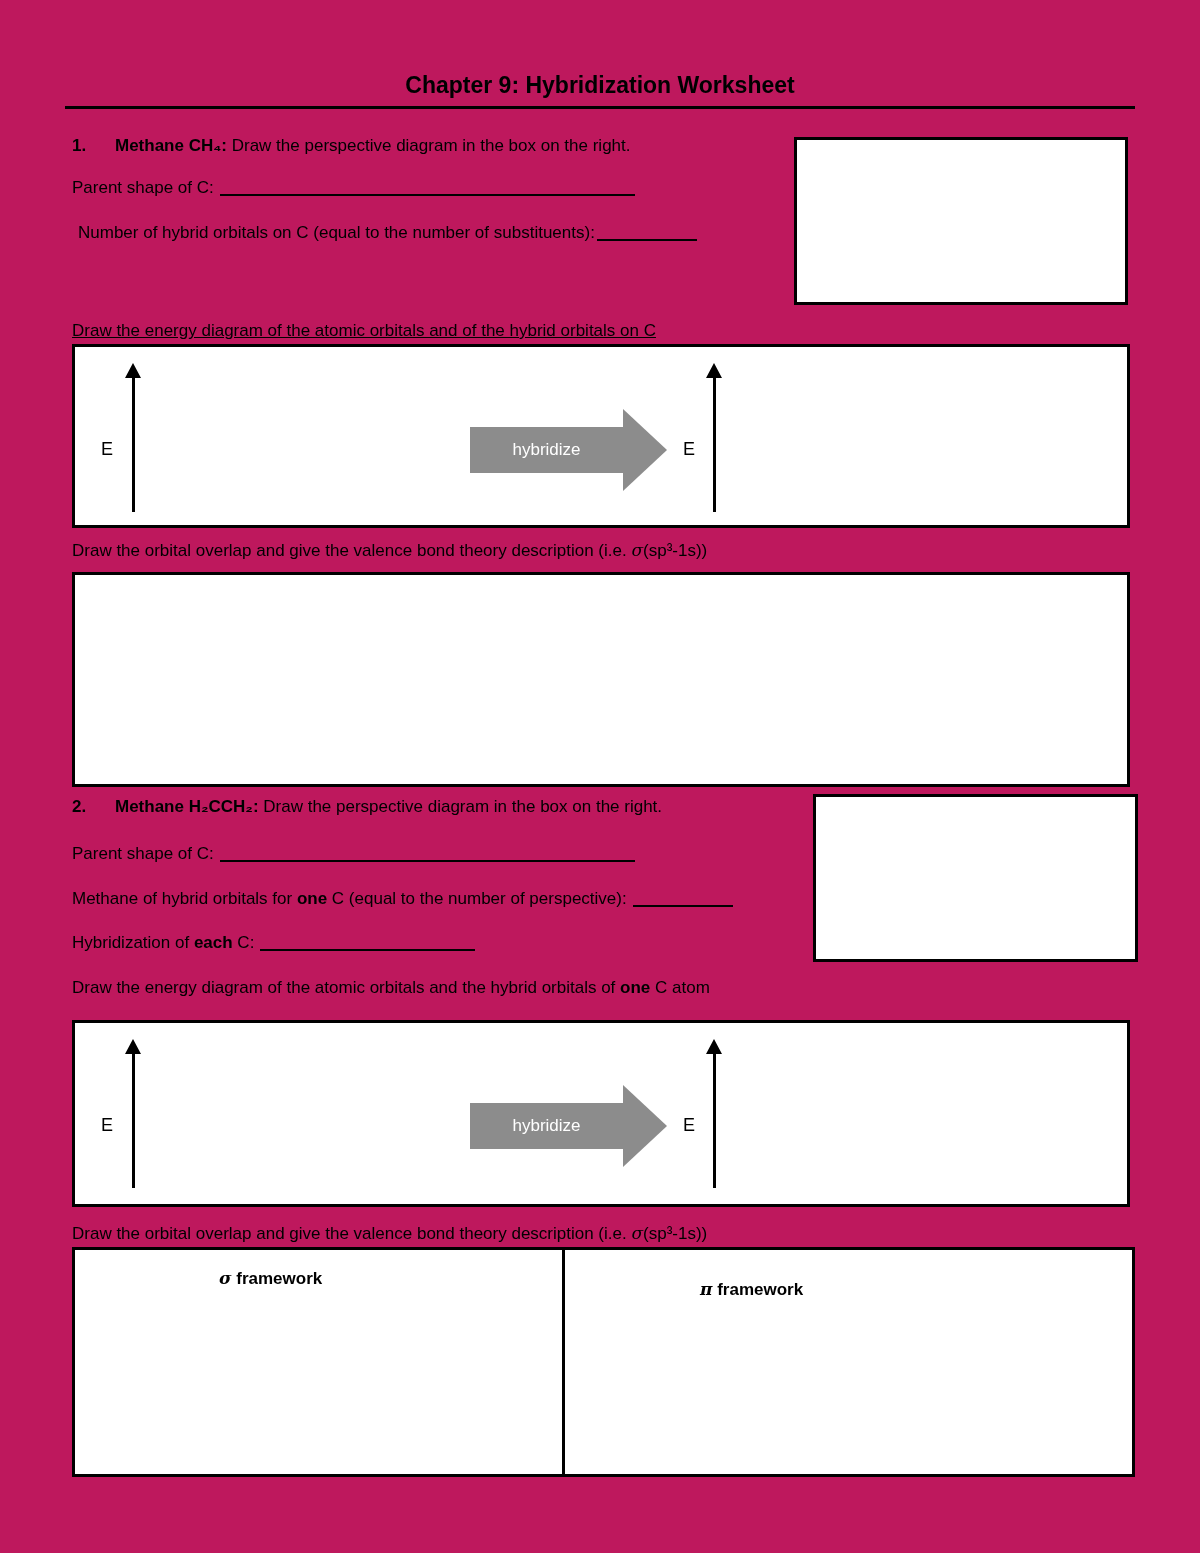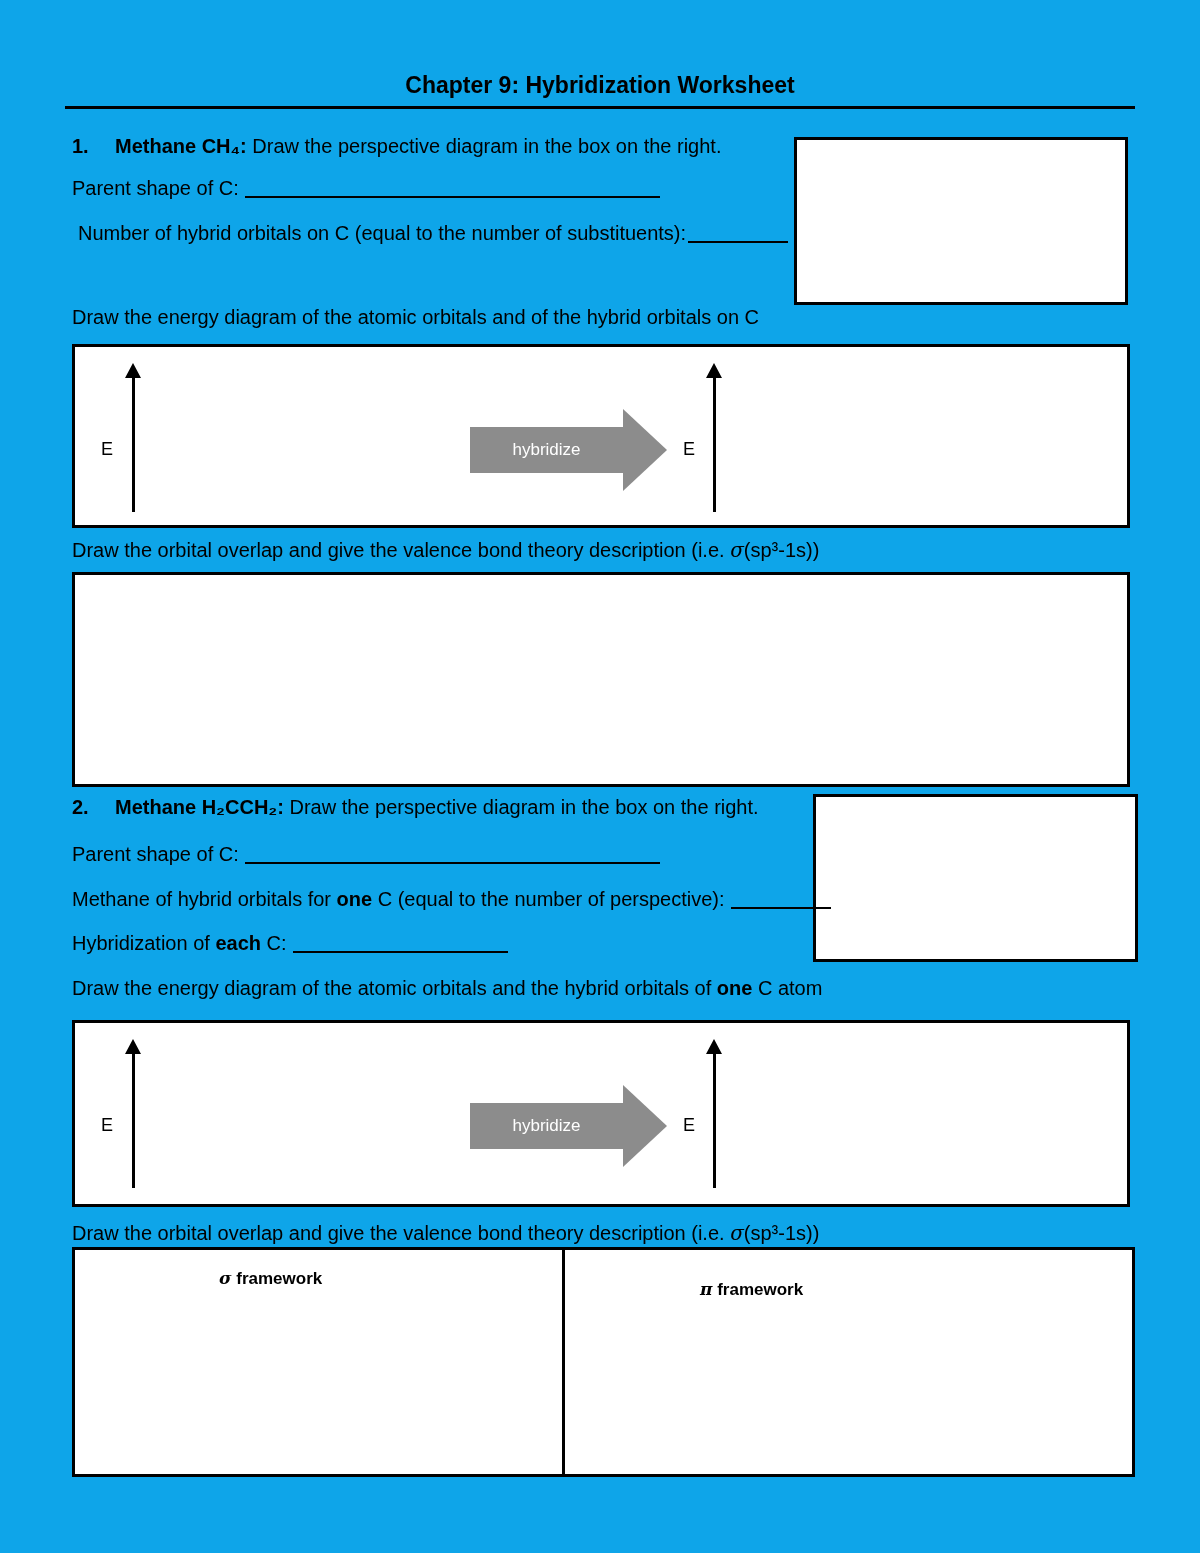--- a/index.html
+++ b/index.html
@@ -1,26 +1,26 @@
 <!DOCTYPE html>
 <html><head>
 <meta charset="utf-8">
 <style>
   html,body { margin:0; padding:0; background:#ffffff; }
   .page {
-    position:relative; width:1200px; height:1553px; background:#0ea5e9;
+    position:relative; width:1200px; height:1553px; background:#be185d;
     font-family:"Liberation Sans","DejaVu Sans",sans-serif; color:#000;
     overflow:hidden;
   }
   .title {
     position:absolute; top:72px; left:0; width:100%; text-align:center;
     font-size:23px; font-weight:700; margin:0;
   }
   .rule { position:absolute; top:106px; left:65px; width:1070px; height:3px; background:#000; }
-  .line { position:absolute; left:72px; font-size:20px; line-height:22px; white-space:nowrap; }
+  .line { position:absolute; left:72px; font-size:17px; line-height:22px; white-space:nowrap; }
   .qnum { display:inline-block; width:43px; font-weight:700; }
   .bold { font-weight:700; }
   .blank {
     display:inline-block; border-bottom:2px solid #000; height:14px;
     vertical-align:-3px; margin-left:6px;
   }
   .w415 { width:415px; } .w100 { width:100px; } .w215 { width:215px; }
   .box { position:absolute; border:3px solid #000; box-sizing:border-box; background:#fff; }
   .math { font-style:italic; font-family:"DejaVu Serif","DejaVu Sans",serif; }
   
@@ -63,21 +63,21 @@
 
   <div class="line" style="top:177px;">
     <span>Parent shape of C:</span><span class="blank w415"></span>
   </div>
 
   <div class="line" style="top:222px;margin-left:6px;">
     <span>Number of hybrid orbitals on C (equal to the number of substituents):</span><span class="blank w100" style="margin-left:2px;"></span>
   </div>
 
 
-  <div class="line" style="top:306px;">Draw the energy diagram of the atomic orbitals and of the hybrid orbitals on C</div>
+  <div class="line" style="top:320px;text-decoration:underline;">Draw the energy diagram of the atomic orbitals and of the hybrid orbitals on C</div>
 
   <div class="box" style="top:344px; left:72px; width:1058px; height:184px;">
     <span class="elabel" style="left:26px;">E</span>
     <div class="vshaft" style="left:57px;"></div>
     <div class="vhead" style="left:50px;"></div>
     <div class="harrow">
       <div class="hbody">
         <span>hybridize</span>
       </div>
       <div class="hhead"></div>

